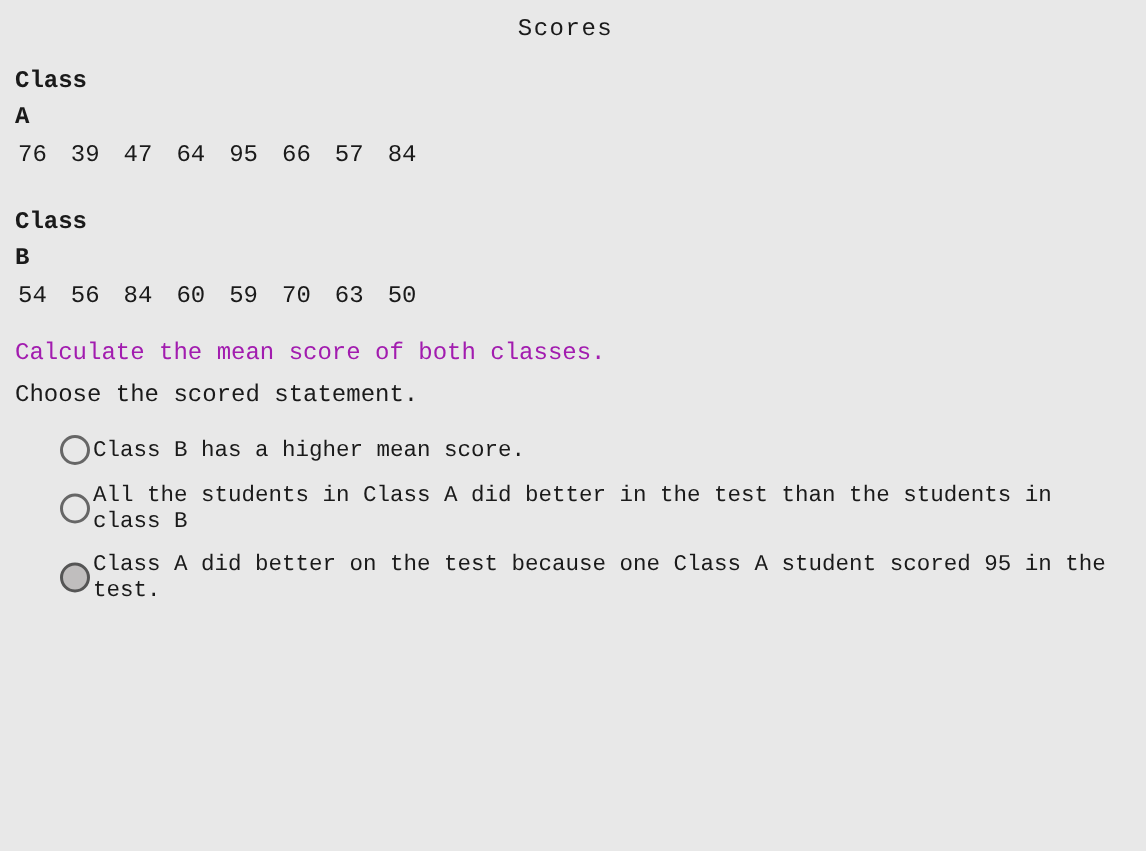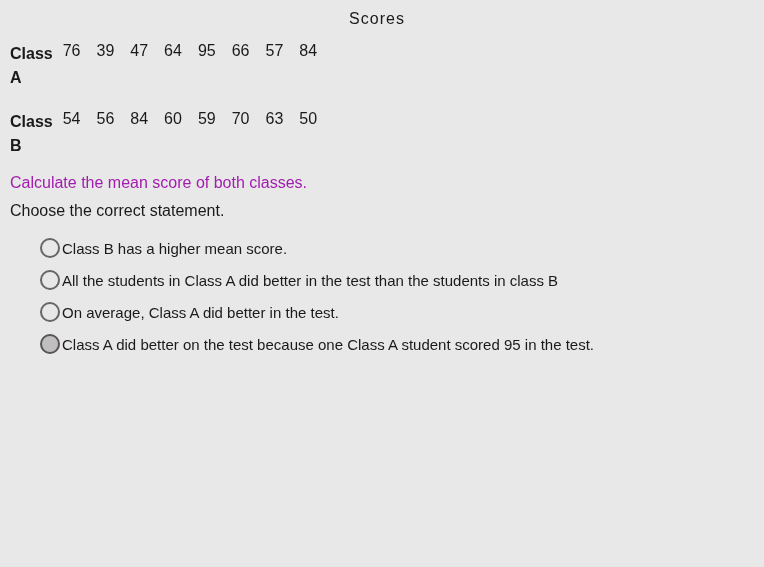--- a/index.html
+++ b/index.html
@@ -18,20 +18,21 @@
       padding: 0;
       overflow: hidden;
     }
 
     .page-container {
       width: 764px;
       height: 567px;
       background-color: #e8e8e8;
       padding: 10px 20px 10px 10px;
       position: relative;
+      font-family: Liberation Mono, monospace;
     }
 
     .title-row {
       text-align: center;
       font-size: 16px;
       font-weight: normal;
       margin-bottom: 10px;
       letter-spacing: 1px;
     }
 
@@ -81,20 +82,21 @@
 
     .option-label {
       font-size: 15px;
       color: #1a1a1a;
     }
 
     .class-section {
       margin-bottom: 16px;
       display: flex;
       align-items: flex-start;
+      flex-direction: column;
     }
 
     .class-header {
       font-weight: bold;
       font-size: 16px;
       margin-right: 8px;
       padding-top: 4px;
       line-height: 1.5;
     }
 
@@ -147,34 +149,30 @@
         <span class="score-val">84</span>
         <span class="score-val">60</span>
         <span class="score-val">59</span>
         <span class="score-val">70</span>
         <span class="score-val">63</span>
         <span class="score-val">50</span>
       </div>
   </div>
 
   <div class="instruction-text">Calculate the mean score of both classes.</div>
-  <div class="choose-text">Choose the correct statement.</div>
+  <div class="choose-text">Choose the scored statement.</div>
 
   <div class="options-section">
   <div class="option-item">
         <div class="radio-circle"></div>
         <span class="option-label">Class B has a higher mean score.</span>
       </div>
       <div class="option-item">
         <div class="radio-circle"></div>
         <span class="option-label">All the students in Class A did better in the test than the students in class B</span>
       </div>
       <div class="option-item">
-        <div class="radio-circle"></div>
-        <span class="option-label">On average, Class A did better in the test.</span>
-      </div>
-      <div class="option-item">
         <div class="radio-circle filled"></div>
         <span class="option-label">Class A did better on the test because one Class A student scored 95 in the test.</span>
       </div>
     </div>
 
 </div>
 
 </body></html>

